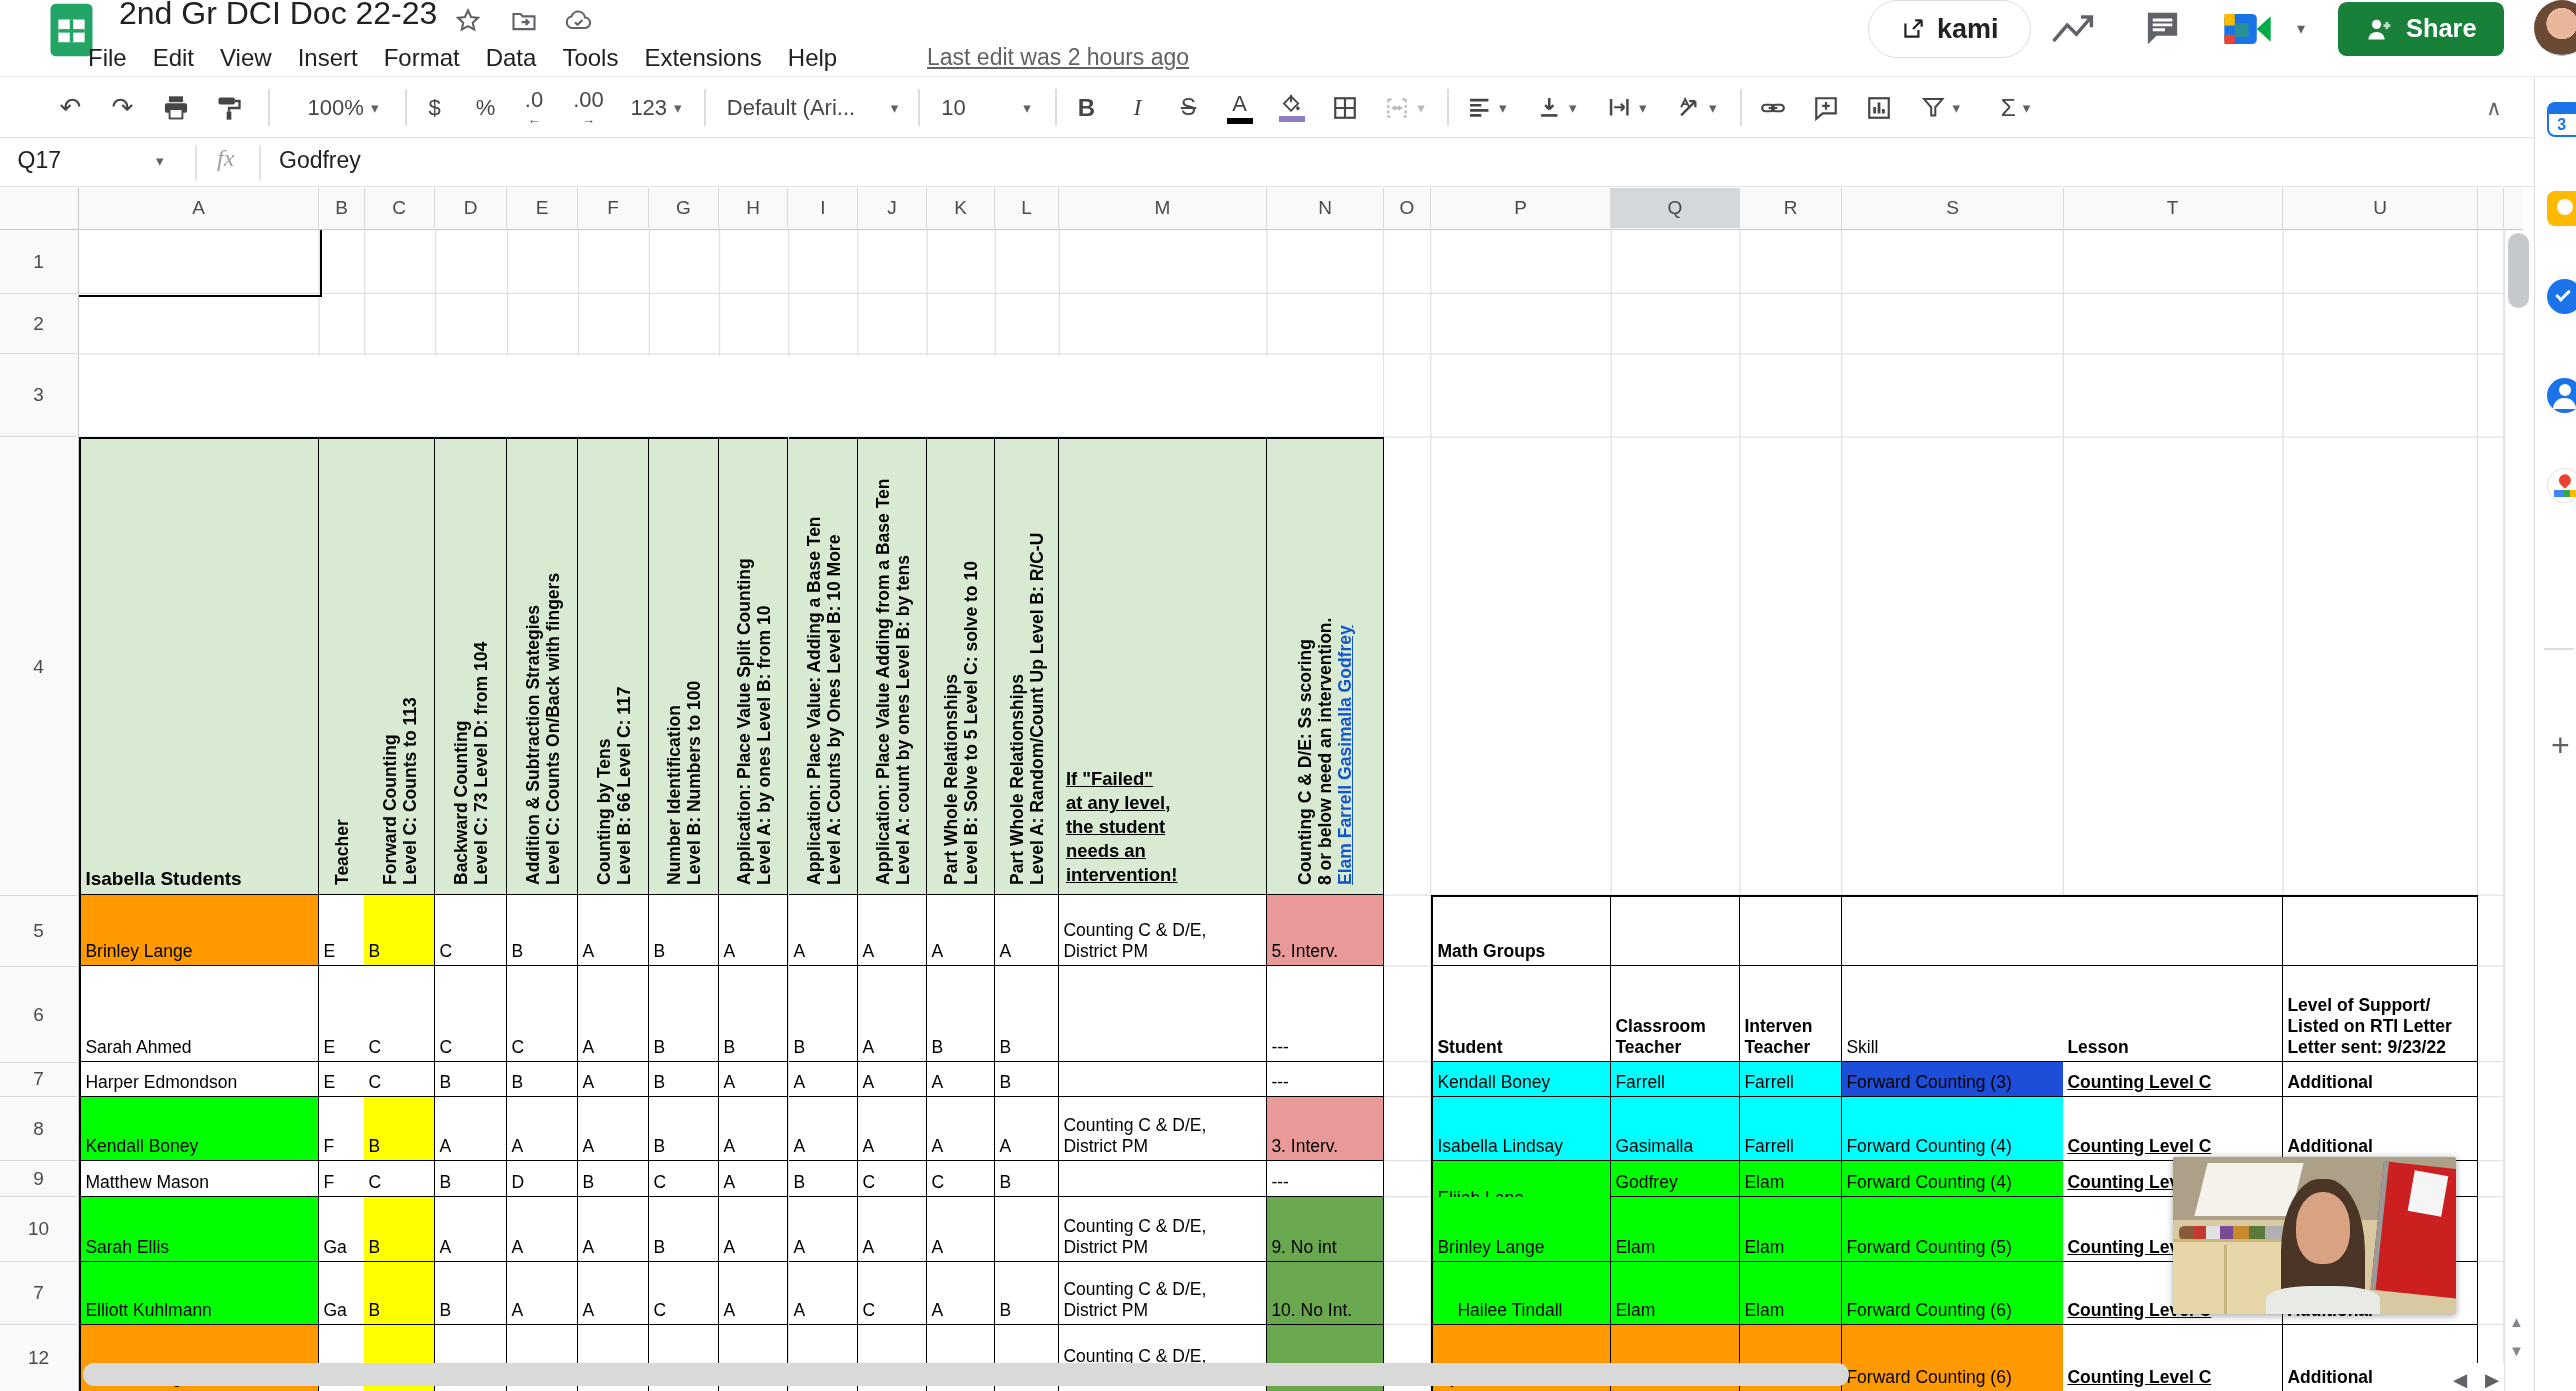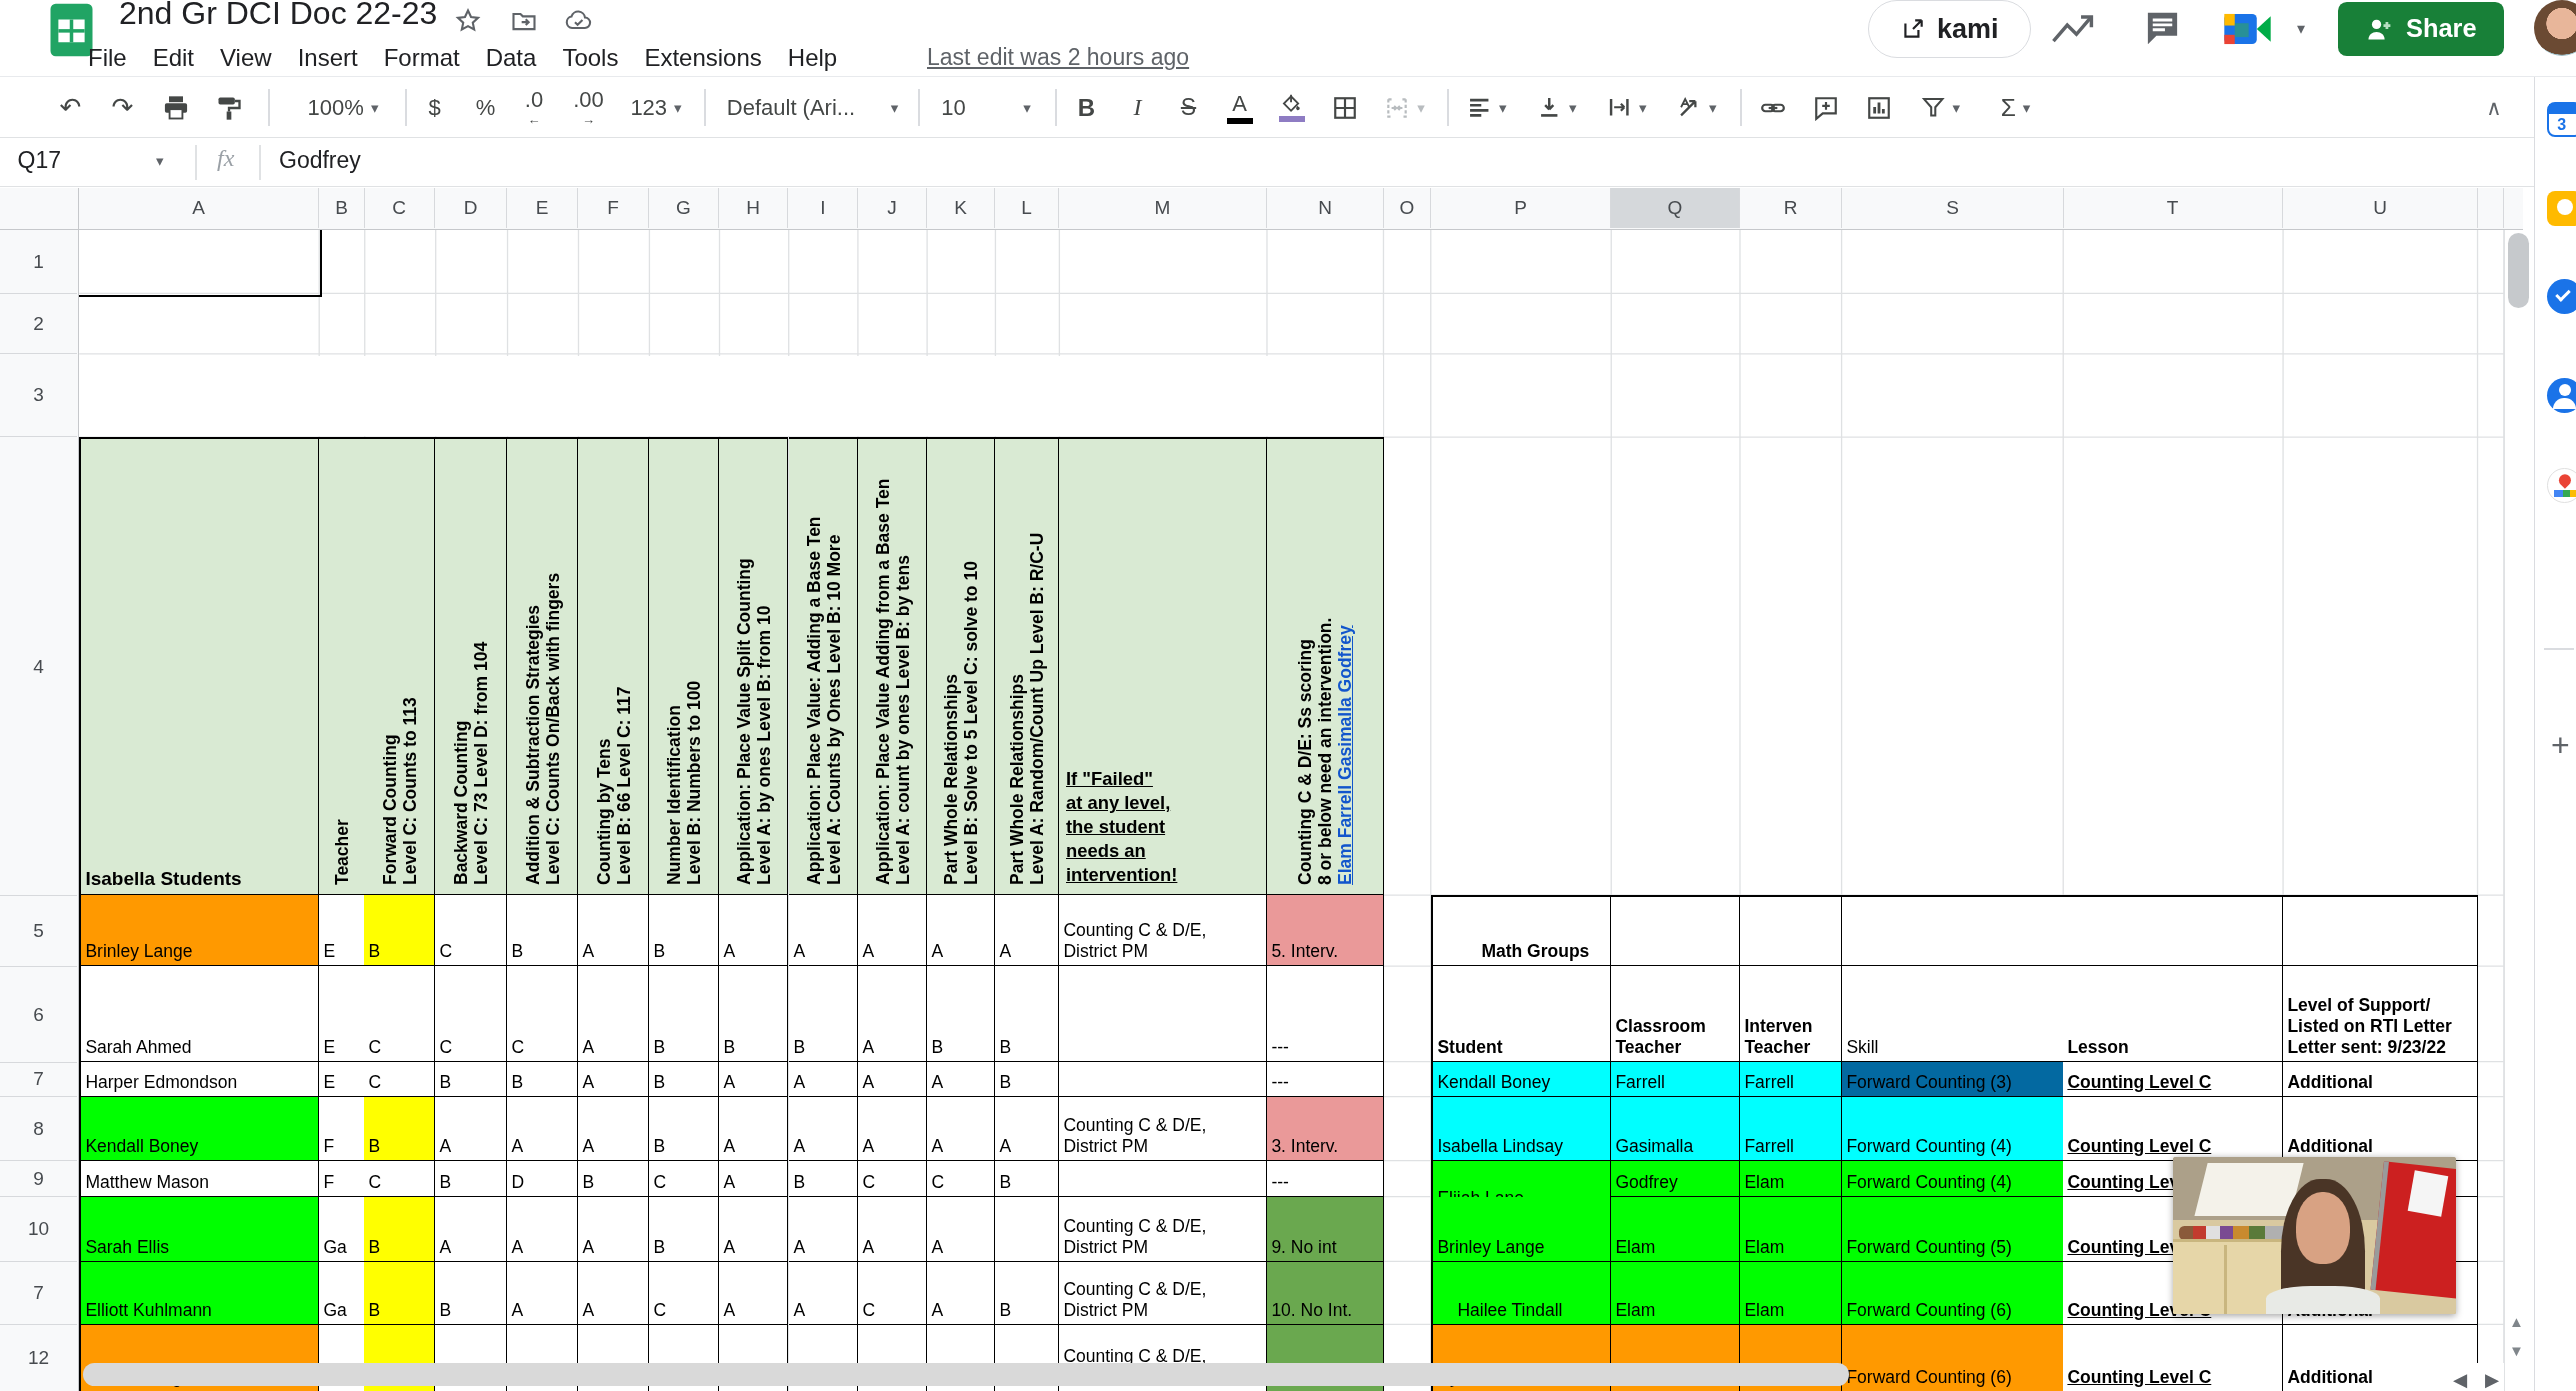--- a/index.html
+++ b/index.html
@@ -756,21 +756,21 @@
         <span class="txt">A</span>
       </div>
       <div class="cell" style="left: 1059px; top: 1325px; width: 208px; height: 67px;">
         <span class="txt">Counting C &amp; D/E, District PM</span>
       </div>
       <div class="cell" style="left: 1267px; top: 1325px; width: 117px; height: 67px; background: rgb(106, 168, 79);">
         <span class="txt">10. No Int.</span>
       </div>
     </div>
   <div id="righttable">
-      <div class="cell bt bl" style="left: 1431px; top: 895px; width: 180px; height: 71px; padding-left: 44px;">
+      <div class="cell bt bl" style="left: 1431px; top: 895px; width: 180px; height: 71px;">
         <span class="txt" style="font-weight: bold;">Math Groups</span>
       </div>
       <div class="cell bt" style="left: 1611px; top: 895px; width: 129px; height: 71px;"></div>
       <div class="cell bt" style="left: 1740px; top: 895px; width: 102px; height: 71px;"></div>
       <div class="cell bt" style="left: 1842px; top: 895px; width: 222px; height: 71px;"></div>
       <div class="cell bt" style="left: 2063px; top: 895px; width: 220px; height: 71px;"></div>
       <div class="cell bt" style="left: 2283px; top: 895px; width: 195px; height: 71px;"></div>
       <div class="cell bl" style="left: 1431px; top: 966px; width: 180px; height: 96px;">
         <span class="txt" style="font-weight: bold;">Student</span>
       </div>
@@ -795,21 +795,21 @@
       </div>
       <div class="cell bl" style="left: 1431px; top: 1062px; width: 180px; height: 35px; background: rgb(0, 255, 255);">
         <span class="txt">Kendall Boney</span>
       </div>
       <div class="cell" style="left: 1611px; top: 1062px; width: 129px; height: 35px; background: rgb(0, 255, 255);">
         <span class="txt">Farrell</span>
       </div>
       <div class="cell" style="left: 1740px; top: 1062px; width: 102px; height: 35px; background: rgb(0, 255, 255);">
         <span class="txt">Farrell</span>
       </div>
-      <div class="cell" style="left: 1842px; top: 1062px; width: 222px; height: 35px; background: #0369a1;">
+      <div class="cell" style="left: 1842px; top: 1062px; width: 222px; height: 35px; background: #1d4ed8;">
         <span class="txt">Forward Counting (3)</span>
       </div>
       <div class="cell" style="left: 2063px; top: 1062px; width: 220px; height: 35px; background: rgb(255, 255, 255);">
         <span class="txt link">Counting Level C</span>
       </div>
       <div class="cell" style="left: 2283px; top: 1062px; width: 195px; height: 35px; background: rgb(255, 255, 255);">
         <span class="txt" style="font-weight: bold;">Additional</span>
       </div>
       <div class="cell bl" style="left: 1431px; top: 1097px; width: 180px; height: 64px; background: rgb(0, 255, 255);">
         <span class="txt">Isabella Lindsay</span>

